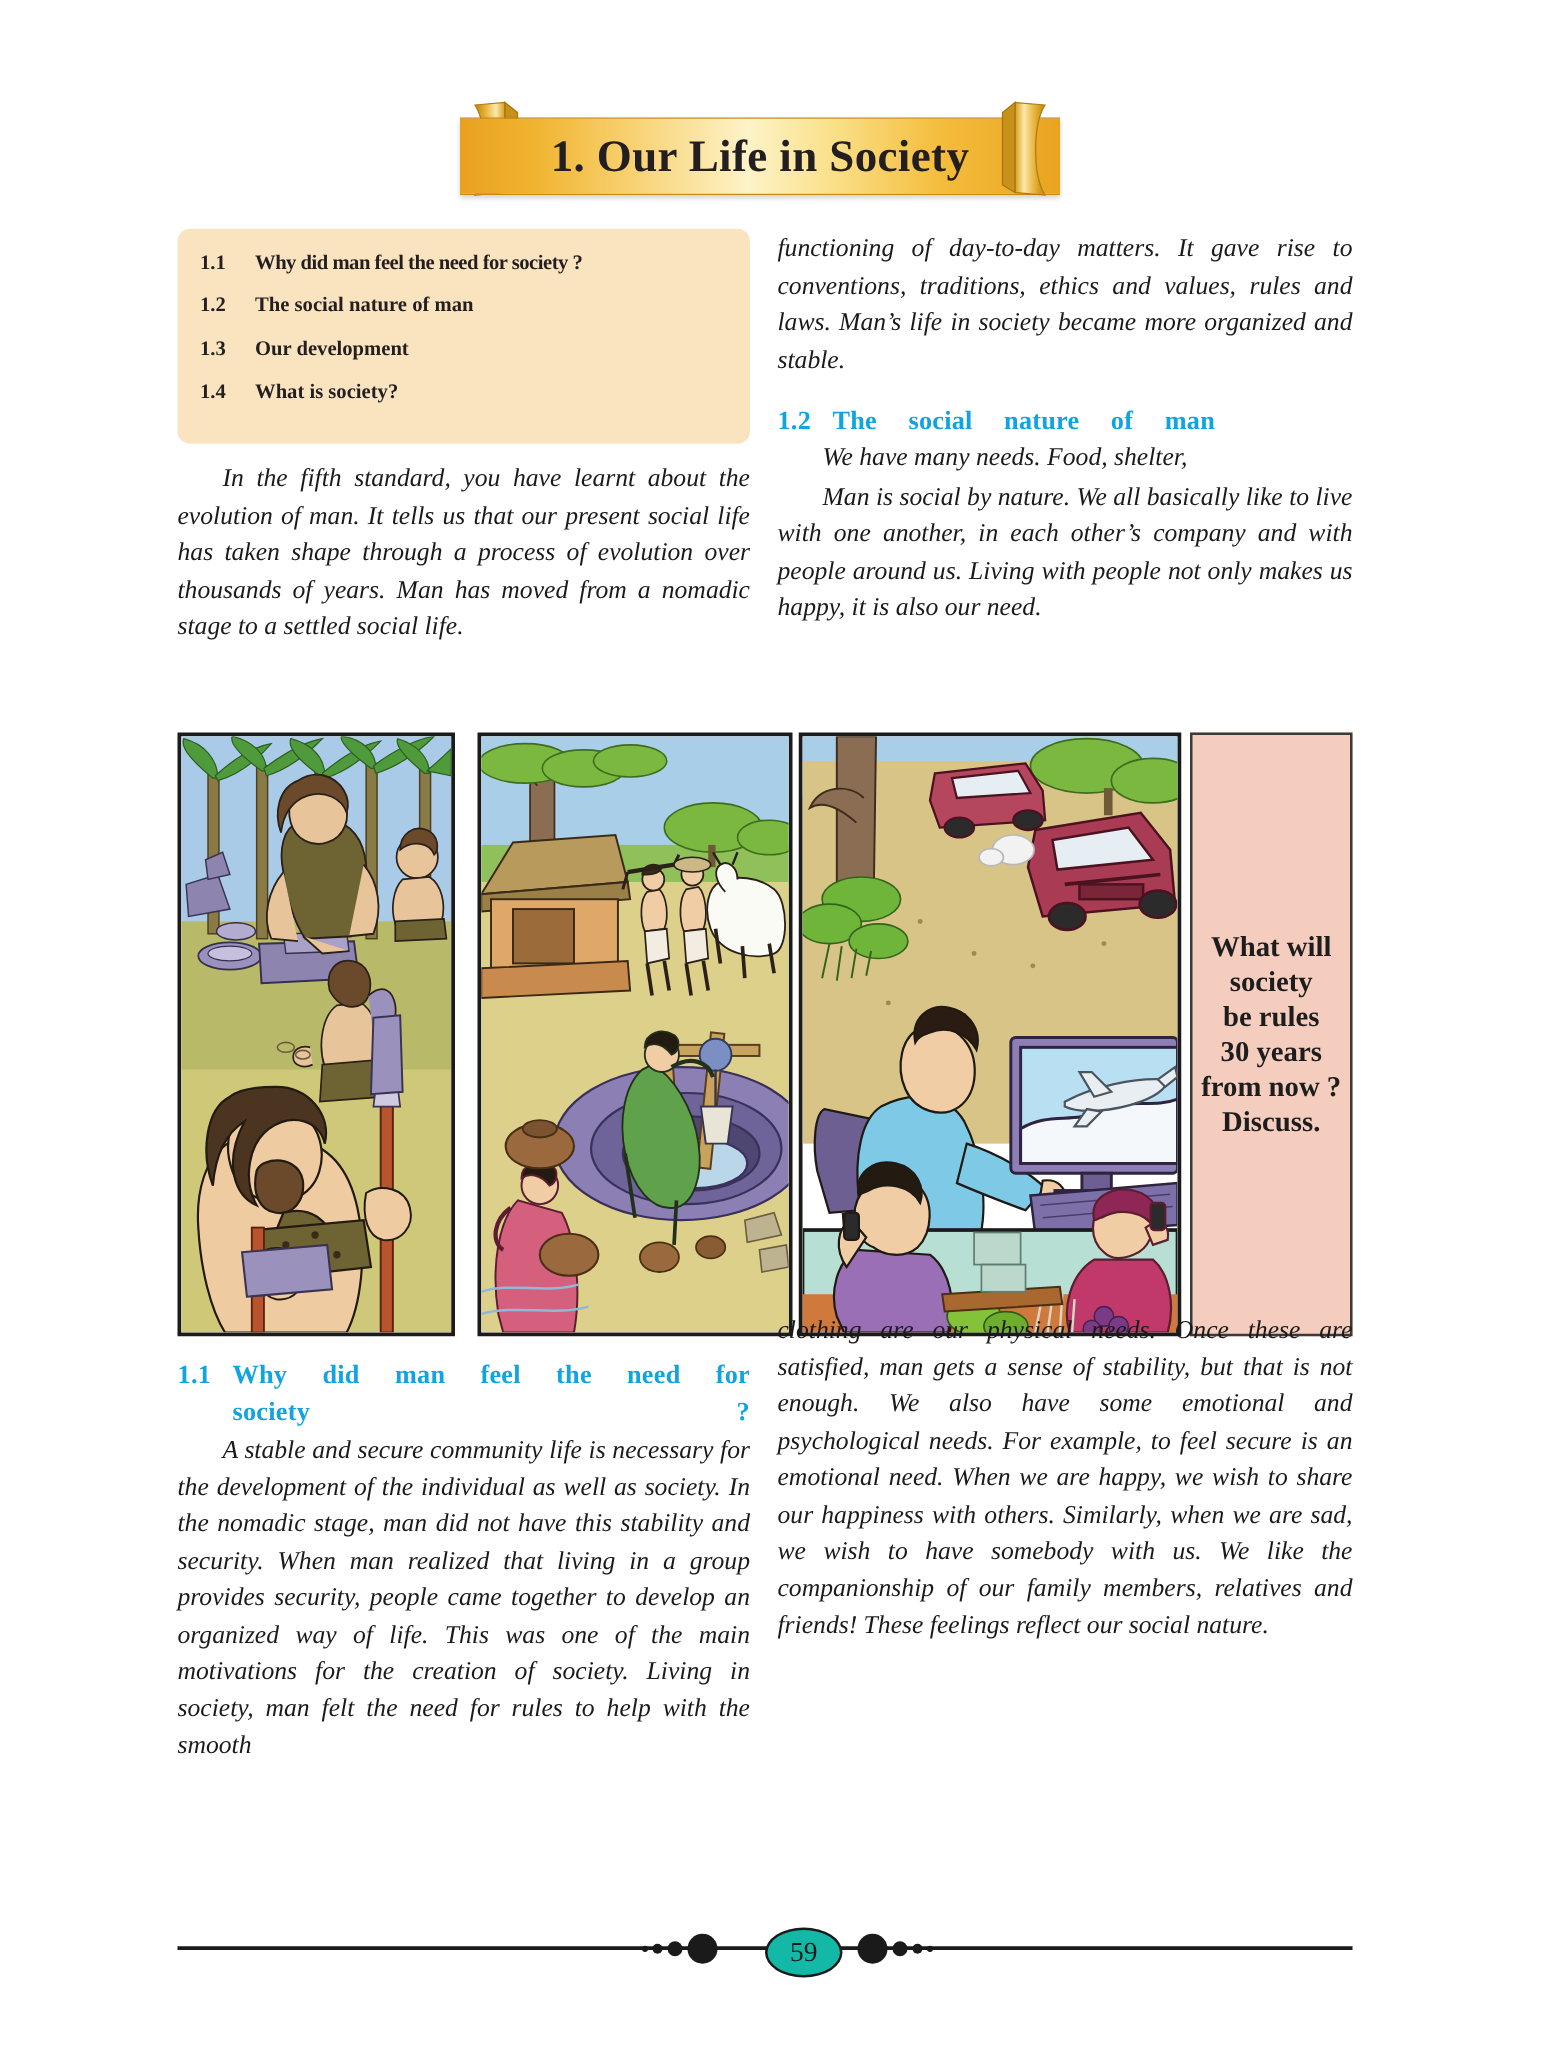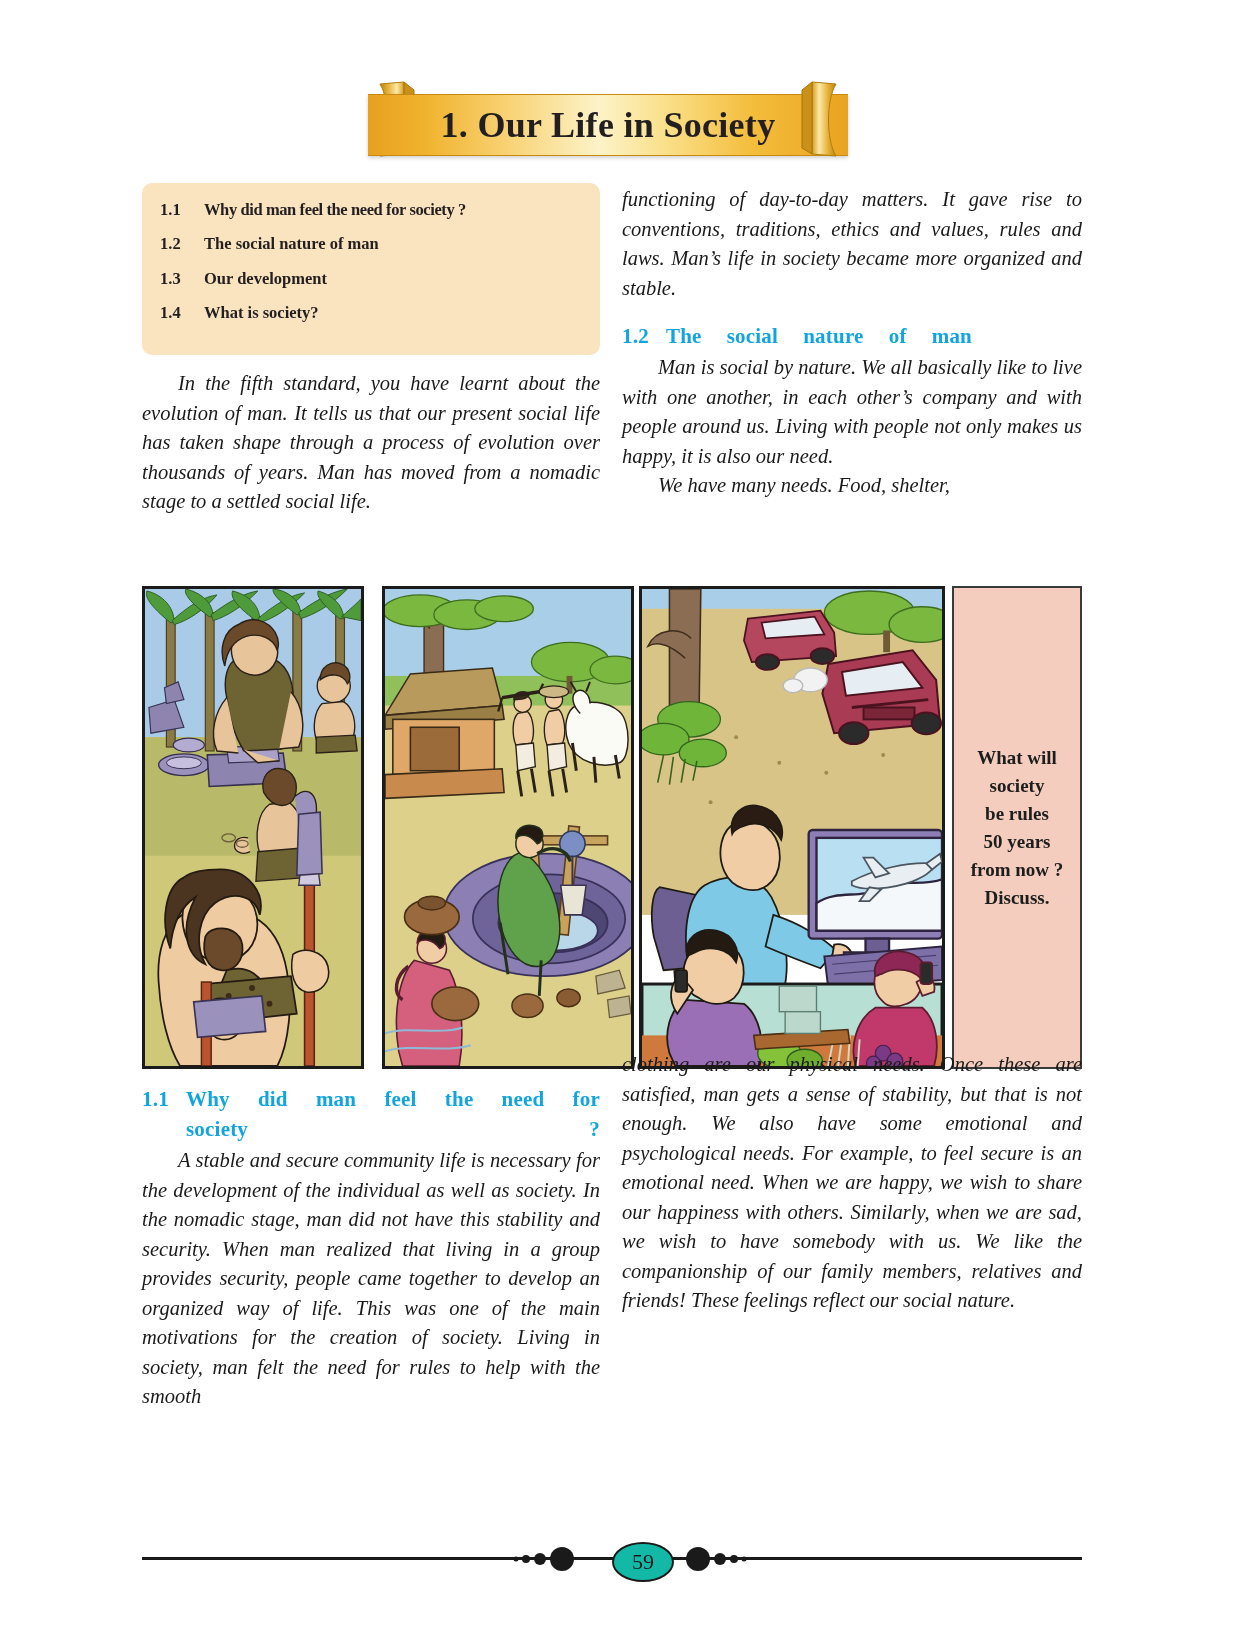--- a/index.html
+++ b/index.html
@@ -163,21 +163,21 @@
     background: #f4cdbe;
     border: 2px solid #3a3a3a;
     box-sizing: border-box;
     display: flex;
     align-items: center;
     justify-content: center;
   }
   .discuss-text {
     font-family: "Liberation Serif", serif;
     font-weight: bold;
-    font-size: 19px;
+    font-size: 23px;
     line-height: 28px;
     color: #1d1d1d;
     text-align: center;
     padding: 0 4px;
   }
   .panel svg, .panel .svgholder { display: block; width: 100%; height: 100%; }
 
   
   .footer {
     position: absolute;
@@ -274,22 +274,22 @@
   </div>
 
   <div class="col-right" style="top:185px;">
     <p class="para">functioning of day-to-day matters. It gave rise to conventions, traditions, ethics and values, rules and laws. Man’s life in society became more organized and stable.</p>
 
     <div class="sec-head wide" style="margin-top:19px;">
       <span class="hnum">1.2</span>
       <span class="htxt" style="max-width:306px;">The social nature of man</span>
     </div>
 
+    <p class="para indent">We have many needs. Food, shelter,</p>
     <p class="para indent" style="margin-top:2px;">Man is social by nature. We all basically like to live with one another, in each other’s company and with people around us. Living with people not only makes us happy, it is also our need.</p>
-    <p class="para indent">We have many needs. Food, shelter,</p>
   </div>
 
   <div class="art-band">
 
     <div class="panel p1">
       <svg viewBox="0 0 222 483" preserveAspectRatio="none">
         <rect x="0" y="0" width="222" height="180" fill="#a9cbe8"></rect>
         <rect x="0" y="150" width="222" height="333" fill="#cfc878"></rect>
         <rect x="0" y="150" width="222" height="120" fill="#b9b96a"></rect>
 
@@ -609,21 +609,21 @@
           <rect x="146" y="428" width="36" height="22"></rect>
         </g>
       </svg>
     </div>
 
     <div class="discuss-box">
       <div class="discuss-text">
         <div>What will</div>
         <div>society</div>
         <div>be rules</div>
-        <div>50 years</div>
+        <div>30 years</div>
         <div>from now ?</div>
         <div>Discuss.</div>
       </div>
     </div>
   </div>
 
   <div class="col-left" style="top:1085px;">
     <div class="sec-head wide">
       <span class="hnum">1.1</span>
       <span class="htxt">Why did man feel the need for</span>

